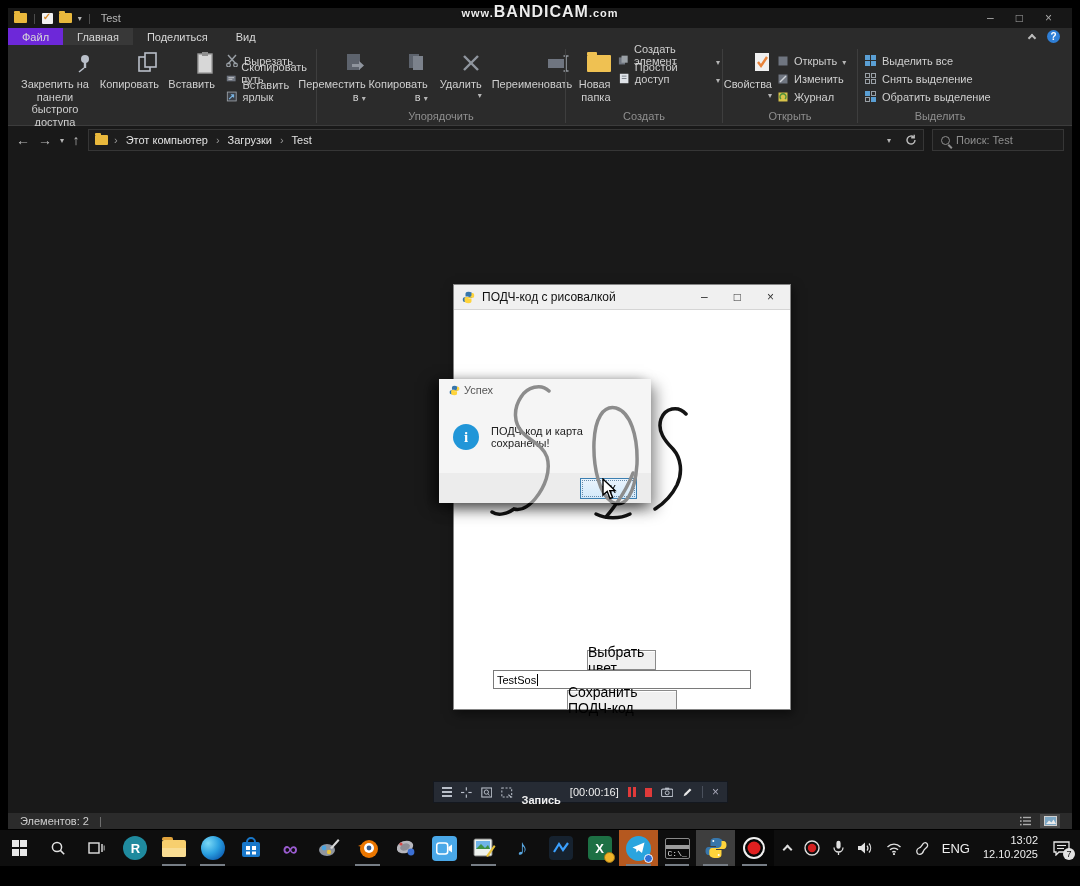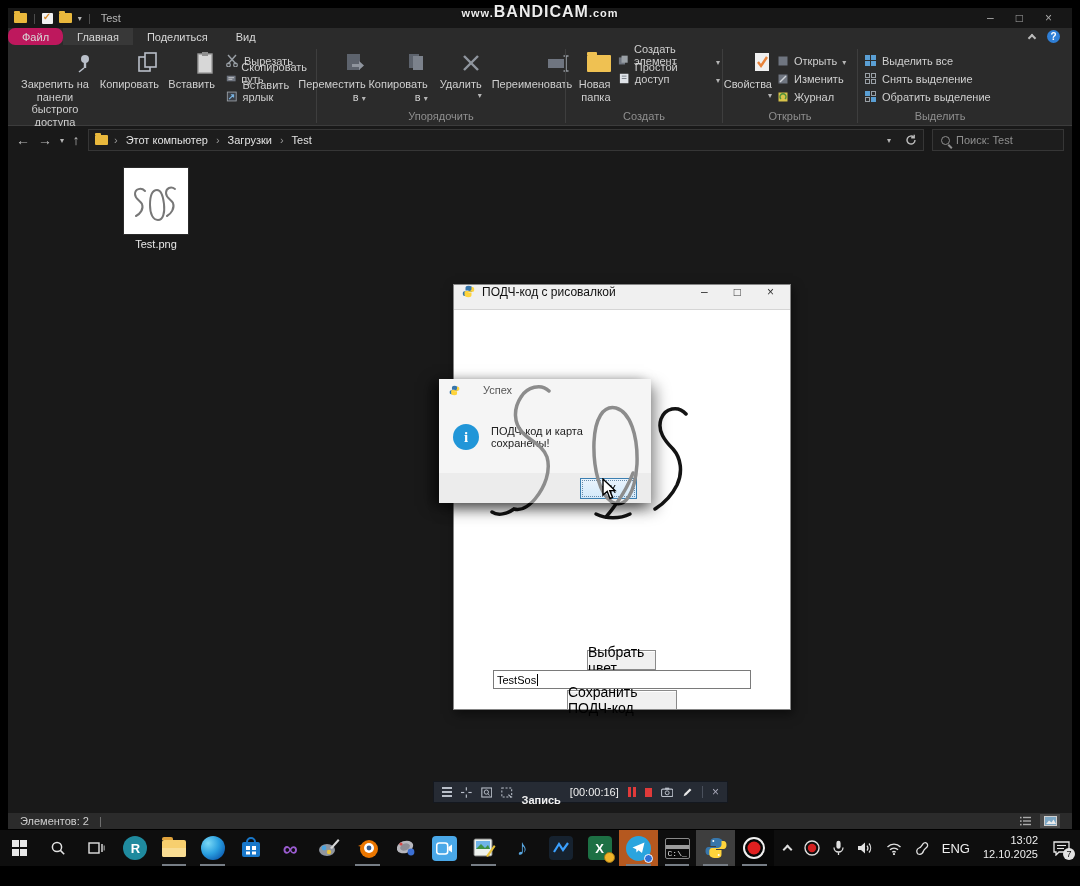--- a/index.html
+++ b/index.html
@@ -19,21 +19,21 @@
   .win-title { color:#b5b5b5; font-size:11px; margin-left:4px; }
   .win-controls { margin-left:auto; display:flex; gap:22px; color:#aaa; font-size:12px; padding-right:14px; }
   .win-controls span { cursor:default; }
 
   .watermark { position:absolute; left:50%; top:3px; transform:translateX(-50%); z-index:15; color:#ededed; display:flex; align-items:baseline; letter-spacing:1px; text-shadow:0 1px 2px #000; }
   .wm-small { font-size:11px; font-weight:bold; }
   .wm-big { font-size:16px; font-weight:bold; }
 
   .tabrow { position:absolute; left:0; top:20px; width:100%; height:17px; background:#2b2b2b; display:flex; align-items:stretch; font-size:11px; color:#d8d8d8; }
   .tab { padding:2px 14px; display:flex; align-items:center; }
-  .tab-file { background:#be185d;border-radius:7px; }
+  .tab-file { background:#6d28d9; }
   .tab-active { background:#383838; }
   .tabrow-right { margin-left:auto; display:flex; align-items:center; gap:12px; padding-right:12px; }
   .chev-up { width:6px; height:6px; border-left:2px solid #bbb; border-top:2px solid #bbb; transform:rotate(45deg); margin-top:3px; }
   .help-circle { width:13px; height:13px; border-radius:50%; background:#2f7fd6; color:#fff; font-size:10px; font-weight:bold; display:flex; align-items:center; justify-content:center; }
 
   
   .ribbon { position:absolute; left:0; top:37px; width:100%; height:81px; background:#2b2b2b; border-bottom:1px solid #3c3c3c; display:flex; padding:2px 4px 0 4px; }
   .rgroup { display:flex; flex-direction:column; }
   .gbody { display:flex; flex:1; align-items:flex-start; }
   .glabel { text-align:center; font-size:11px; color:#8f8f8f; padding:2px 0 3px 0; }
@@ -63,29 +63,29 @@
   .png-thumb { width:64px; height:66px; background:#fff; margin:0 auto; box-shadow:0 0 0 1px #2a2a2a; display:flex; align-items:center; justify-content:center; }
 
   
   .statusbar { position:absolute; left:0; bottom:0; width:100%; height:16px; background:#2b2b2b; display:flex; align-items:center; font-size:11px; color:#cfcfcf; padding:0 12px; }
   .status-right { margin-left:auto; display:flex; gap:4px; }
   .view-btn { width:20px; height:14px; display:flex; align-items:center; justify-content:center; }
   .view-btn.active { background:#4a4a4a; }
 
   
   .pywin { position:absolute; left:453px; top:284px; width:338px; height:426px; background:#fff; border:1px solid #858585; z-index:20; box-shadow:2px 4px 10px rgba(0,0,0,0.5); }
-  .pytitle { position:absolute; left:0; top:0; width:100%; height:25px; background:#f0f0f0; border-bottom:1px solid #d5d5d5; display:flex; align-items:flex-start; padding:0 8px; gap:7px; font-size:12px; color:#111; }
+  .pytitle { position:absolute; left:0; top:0; width:100%; height:25px; background:#f0f0f0; border-bottom:1px solid #d5d5d5; display:flex; align-items:center; padding:0 8px; gap:7px; font-size:12px; color:#111; }
   .pycontrols { margin-left:auto; display:flex; gap:26px; color:#333; font-size:12px; padding-right:8px; }
   .tkbtn { position:absolute; background:#f0f0f0; border:1px solid #8a8a8a; font-size:14px; color:#000; display:flex; align-items:center; justify-content:center; font-family:"Liberation Sans",sans-serif; box-shadow:inset 1px 1px 0 #fff; }
   .tkinput { position:absolute; background:#fff; border:1px solid #7a7a7a; font-size:11px; color:#000; display:flex; align-items:center; padding:0 3px; }
   .caret-line { width:1px; height:12px; background:#000; margin-left:1px; }
 
   
   .dialog { position:absolute; left:439px; top:379px; width:212px; height:124px; background:#f5f5f5; z-index:40; box-shadow:-7px 3px 12px rgba(0,0,0,0.55), 5px 7px 14px rgba(0,0,0,0.4); }
-  .dlg-title { position:absolute; left:0; top:0; width:100%; height:22px; display:flex; align-items:center; gap:23px; padding:0 10px; font-size:11px; color:#555; }
+  .dlg-title { position:absolute; left:0; top:0; width:100%; height:22px; display:flex; align-items:center; gap:4px; padding:0 10px; font-size:11px; color:#555; }
   .dlg-body { position:absolute; left:0; top:22px; width:100%; height:72px; display:flex; align-items:center; gap:12px; padding:0 14px; }
   .info-circle { width:26px; height:26px; border-radius:50%; background:#2196d8; color:#fff; font-size:15px; font-weight:bold; font-family:"Liberation Serif",serif; display:flex; align-items:center; justify-content:center; flex:0 0 auto; }
   .dlg-msg { font-size:11px; color:#222; }
   .dlg-footer { position:absolute; left:0; bottom:0; width:100%; height:30px; background:#ececec; }
   .ok-btn { position:absolute; left:141px; top:5px; width:57px; height:21px; background:linear-gradient(#eaf4fd,#d3e9fa); border:1px solid #3c7fb1; outline:1px dotted #6a8caa; outline-offset:-3px; font-size:11px; color:#000; display:flex; align-items:center; justify-content:center; }
 
   
   .rec-toolbar { position:absolute; left:433px; top:781px; width:295px; height:22px; background:#262b34; border:1px solid #14181f; z-index:25; display:flex; align-items:center; gap:9px; padding:0 8px; }
   .rt-lines { width:12px; height:2px; background:#b9bfc9; box-shadow:0 4px 0 #b9bfc9, 0 -4px 0 #b9bfc9; }
   .rt-label { color:#f0f0f0; font-size:11px; font-weight:bold;margin-top:16px; }
@@ -392,32 +392,20 @@
             </svg>
         </span>
       </div>
       <div class="searchbox">
         <span class="mag"></span>
         <span>Поиск: Test</span>
       </div>
     </div>
 
 
-    <div class="file-tile" style="left:104px; top:160px">
-      <div class="png-thumb">
-        <svg width="50" height="52" viewBox="0 0 50 52">
-          <g fill="none" stroke="#777" stroke-width="2" stroke-linecap="round">
-            <path d="M14 16 C10 12 4 14 4 19 C4 24 9 25 11 29 C13 34 9 39 5 41"></path>
-            <path d="M26 15 C21 15 19 22 19 30 C19 39 22 45 27 45 C32 45 34 38 33 29 C32 20 30 15 26 15"></path>
-            <path d="M44 14 C40 11 35 13 35 18 C35 23 40 24 42 28 C44 33 40 39 36 41"></path>
-          </g>
-        </svg>
-      </div>
-      <div class="file-label">Test.png</div>
-    </div>
 
     <div class="statusbar">
       <span>Элементов: 2</span>
       <span style="margin-left:10px;color:#777">|</span>
       <span class="status-right">
         <span class="view-btn">
           <svg width="12" height="10" viewBox="0 0 12 10">
               <g stroke="#aaa" stroke-width="1.4">
                 <line x1="3" y1="1.5" x2="11" y2="1.5"></line>
                 <line x1="3" y1="5" x2="11" y2="5"></line>

